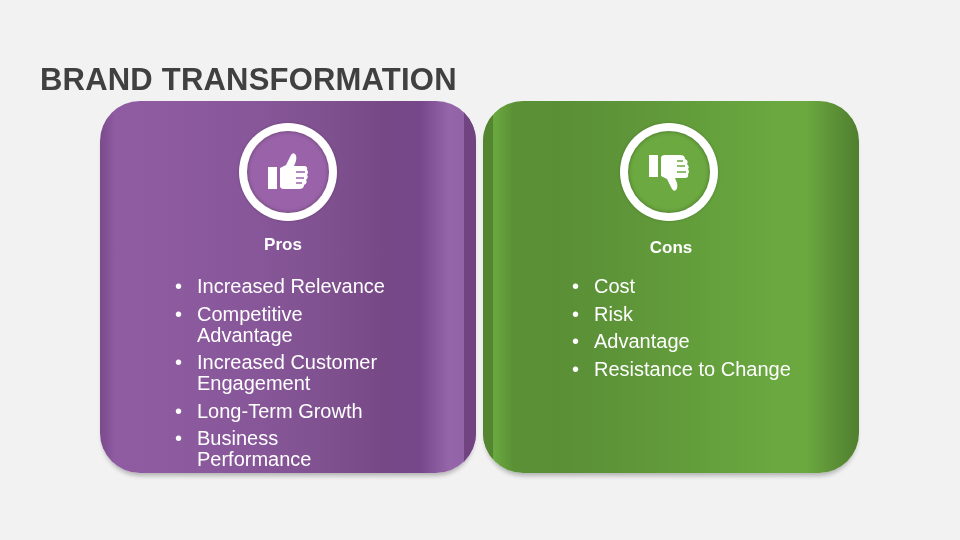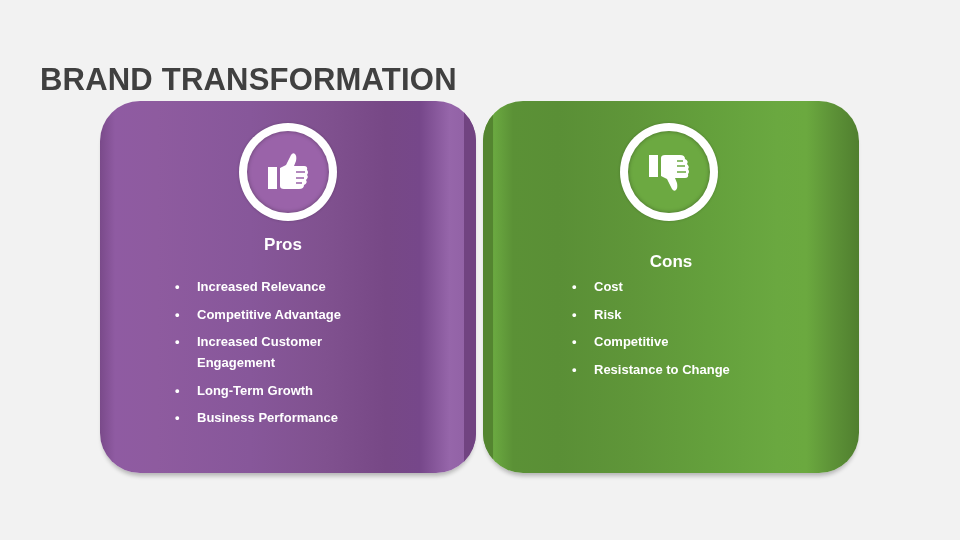--- a/index.html
+++ b/index.html
@@ -68,27 +68,27 @@
   .card-cons .icon-inner { background: #6ca941; }
   .card-heading {
     position: absolute;
     left: 0; right: 0;
     text-align: center;
     color: #ffffff;
     font-weight: bold;
     font-size: 17px;
   }
   .card-pros .card-heading { top: 134px; padding-right: 10px; }
-  .card-cons .card-heading { top: 151px; }
+  .card-cons .card-heading { top: 137px; }
   ul.items {
     position: absolute;
     list-style: none;
     color: #ffffff;
-    font-weight: bold;
-    font-size: 13px;
+    font-weight: normal;
+    font-size: 20px;
     line-height: 21px;
   }
   ul.items li {
     position: relative;
     padding-left: 22px;
     margin-bottom: 6.5px;
   }
   ul.items li::before {
     content: "\2022";
     position: absolute;
@@ -131,16 +131,16 @@
           <path d="M14 16 L20 13 L25 3 Q27 0 29 2 Q31 4 30 9 L28 14 L38 14 Q42 14 41 18 Q43 20 41 23 Q43 25 40 28 Q42 31 38 33 Q38 37 33 37 L18 37 Q14 37 14 34 Z" fill="#ffffff"></path>
           <path d="M30 20 L39 20 M30 26 L38 26 M30 31 L36 31" stroke="#6ca941" stroke-width="1.4" fill="none"></path>
         </g>
       </svg>
     </div>
   </div>
   <div class="card-heading">Cons</div>
   <ul class="items">
     <li>Cost</li>
     <li>Risk</li>
-    <li>Competitive</li>
+    <li>Advantage</li>
     <li>Resistance to Change</li>
   </ul>
 </div>
 
 </body></html>

